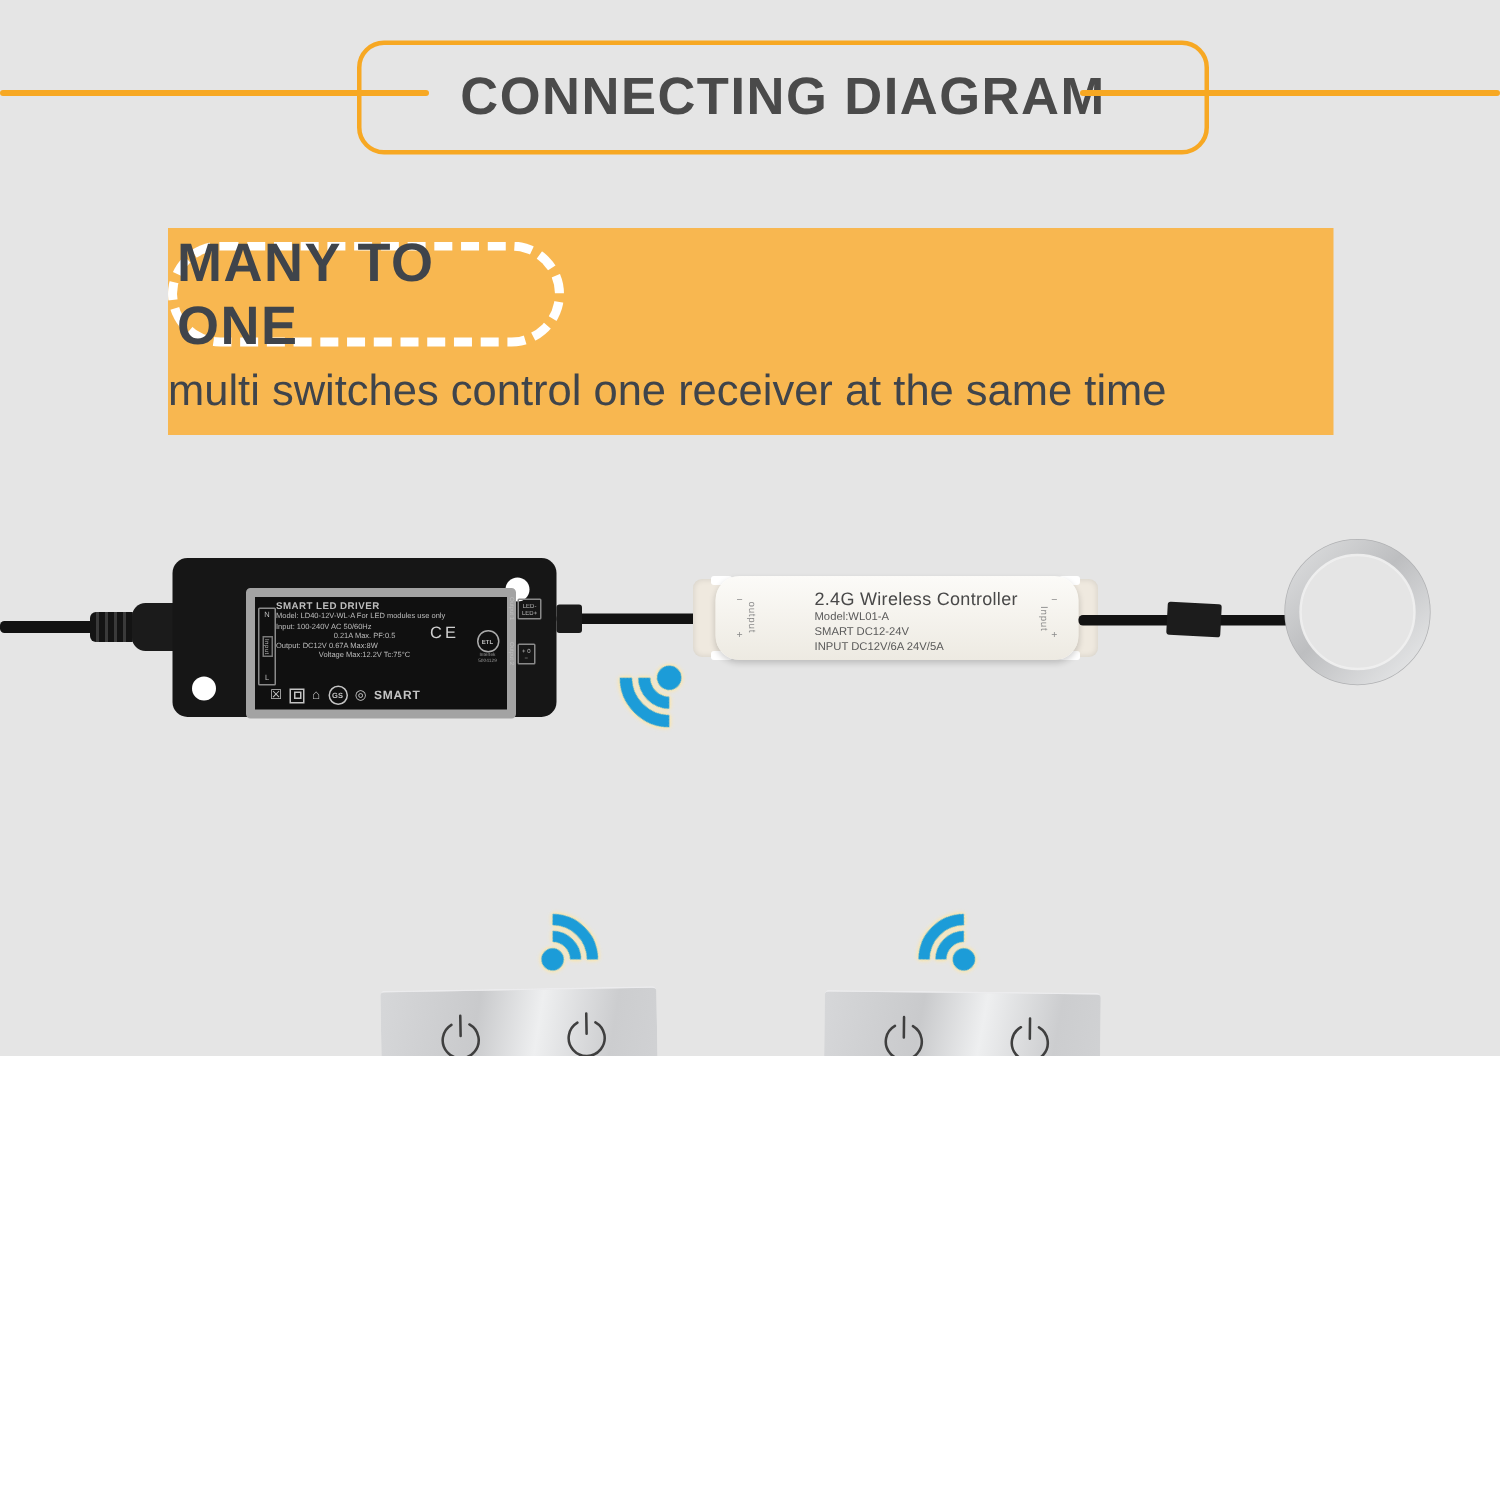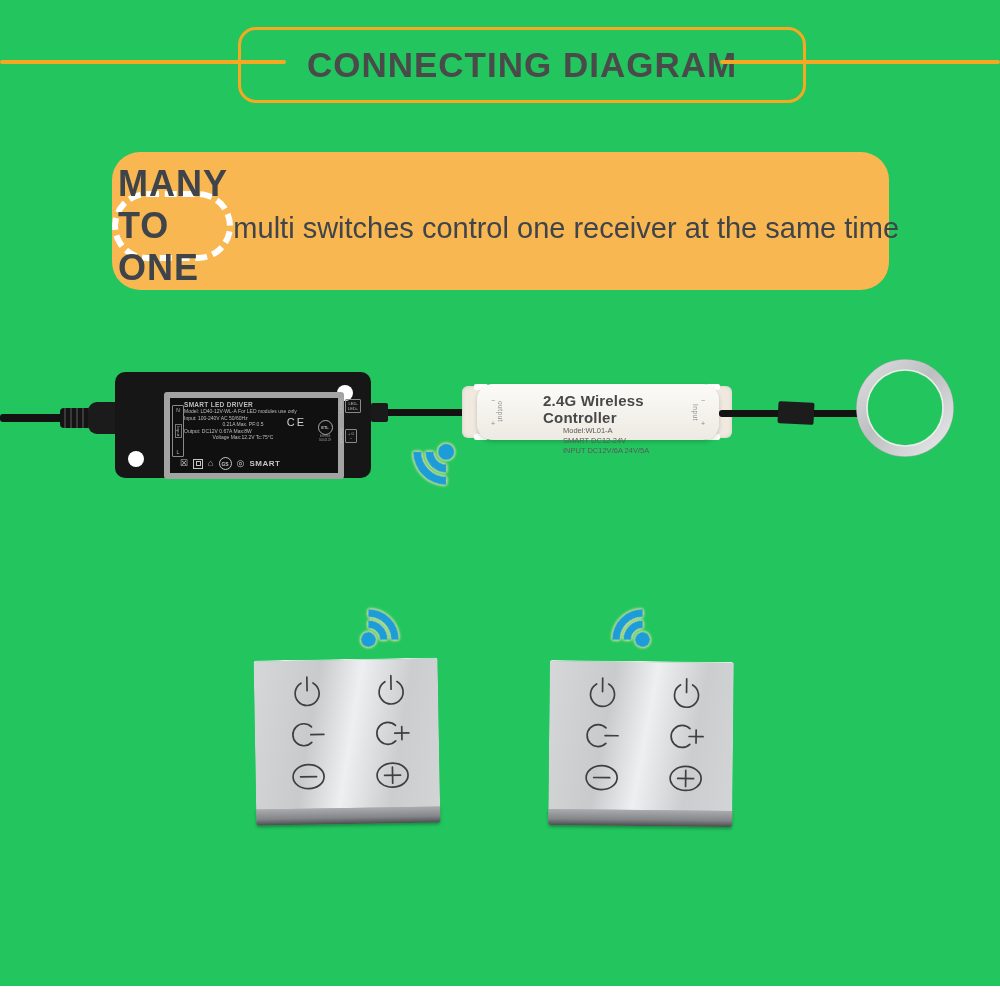--- a/index.html
+++ b/index.html
@@ -1,28 +1,28 @@
 <!DOCTYPE html>
 <html><head>
 <meta charset="utf-8">
 <style>
   html,body{margin:0;padding:0;background:#ffffff;font-family:"Liberation Sans",sans-serif;}
-  #canvas{position:relative;width:1000px;height:986px;background:#22c55e;overflow:hidden;}
+  #canvas{position:relative;width:1000px;height:704px;background:#e5e5e5;overflow:hidden;}
 
   
   .hdr-box{position:absolute;left:238px;top:27px;width:562px;height:70px;
     border:3px solid #F7A823;border-radius:18px;display:flex;align-items:center;justify-content:center;}
   .hdr-title{font-size:35px;font-weight:bold;color:#4A4A4A;letter-spacing:1px;}
   .hdr-line{position:absolute;top:60px;height:4px;background:#F7A823;border-radius:2px;z-index:2;}
   .hdr-line.left{left:0;width:286px;}
   .hdr-line.right{left:720px;width:280px;}
 
   
   .banner{position:absolute;left:112px;top:152px;width:777px;height:138px;background:#F8B750;
-    display:flex;flex-direction:row;align-items:center;border-radius:28px;}
+    display:flex;flex-direction:column;}
   .badge{margin-top:9px;width:252px;height:58px;border:6px dashed #ffffff;border-radius:36px;
     display:flex;align-items:center;justify-content:center;}
   .badge span{font-size:36px;font-weight:bold;color:#3F444B;letter-spacing:1px;}
   .banner-sub{margin-top:14px;font-size:29px;color:#3F444B;white-space:nowrap;}
 
   
   .wire{position:absolute;background:#121212;border-radius:3px;}
   .plug-ribs{position:absolute;left:60px;top:408px;width:32px;height:20px;border-radius:4px;
     background:repeating-linear-gradient(90deg,#141414 0 4px,#3a3a3a 4px 6px);}
   .plug-body{position:absolute;left:88px;top:402px;width:30px;height:32px;background:#1b1b1b;border-radius:9px 0 0 9px;}
@@ -64,22 +64,22 @@
 
   
   .tab{position:absolute;top:386px;width:38px;height:52px;background:#EFE9DF;border-radius:6px;
     box-shadow:inset 0 0 4px rgba(0,0,0,.12);}
   .tab.lt{left:462px;} .tab.rt{left:694px;}
   .tab .notch{position:absolute;left:12px;width:14px;height:6px;background:#ffffff;border-radius:2px;}
   .tab .notch.top{top:-2px;} .tab .notch.bot{bottom:-2px;}
   .controller{position:absolute;left:477px;top:384px;width:242px;height:56px;border-radius:16px;
     background:linear-gradient(#FCFBF8,#EDEAE2);box-shadow:0 2px 4px rgba(0,0,0,.18);}
   .ctext{position:absolute;left:66px;top:8px;width:160px;color:#5a5a5a;text-align:left;}
-  .ctext .t{font-size:15px;font-weight:bold;color:#484848;letter-spacing:.2px;}
-  .ctext .l{font-size:7.5px;line-height:1.35;margin-left:20px;}
+  .ctext .t{font-size:12px;font-weight:normal;color:#484848;letter-spacing:.2px;}
+  .ctext .l{font-size:7.5px;line-height:1.35;}
   .port{position:absolute;top:10px;height:36px;display:flex;align-items:center;gap:2px;color:#8a8a8a;}
   .port.pl{left:14px;} .port.pr{right:14px;}
   .port .signs{display:flex;flex-direction:column;justify-content:space-between;height:30px;font-size:7px;line-height:1;}
   .port .word{writing-mode:vertical-rl;font-size:6.5px;letter-spacing:.5px;}
 
   
   .wifi{position:absolute;color:#1C9CD8;filter:drop-shadow(0 0 1.5px #FFE49A) drop-shadow(0 0 1px #FFE9AE);}
   .wifi svg{display:block;width:100%;height:100%;}
   .wifi.rx{left:402px;top:434px;width:62px;height:62px;transform:rotate(225deg);}
   .wifi.sw1{left:352px;top:599px;width:57px;height:57px;transform:rotate(45deg);}

